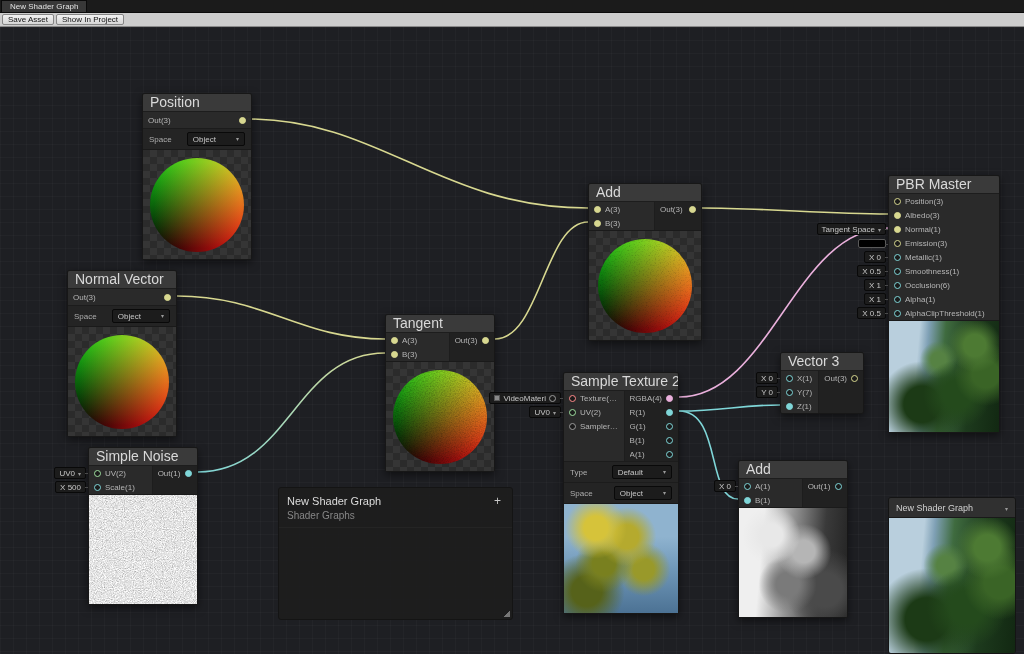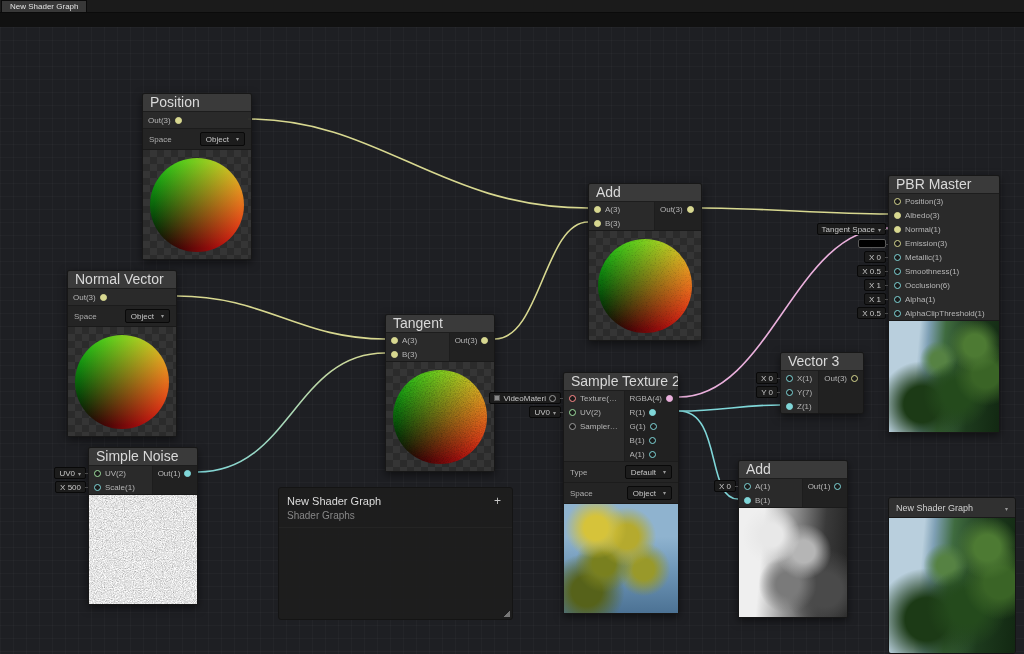--- a/index.html
+++ b/index.html
@@ -21,32 +21,32 @@
   .wires{position:absolute;left:0;top:0;width:1024px;height:627px}
   .wires path{fill:none;stroke-width:1.6}
 
   
   .node{position:absolute;background:rgba(42,42,42,.97);border:1px solid #171717;border-radius:2px;box-shadow:0 3px 9px rgba(0,0,0,.5);color:#bfbfbf;font-size:8px}
   .node-title{height:18px;line-height:17px;padding:0 7px;font-size:14px;color:#d9d9d9;background:#3a3a3a;border-bottom:1px solid #1d1d1d;border-radius:2px 2px 0 0;white-space:nowrap;overflow:hidden}
   .cols{display:flex;align-items:stretch}
   .col-in{flex:1;min-width:0}
   .col-out{min-width:42%;background:rgba(0,0,0,.2);border-left:1px solid #1d1d1d}
   .row{height:14px;display:flex;align-items:center;gap:4px;padding:0 5px;white-space:nowrap}
-  .rout{justify-content:flex-start}
+  .rout{justify-content:space-between}
   .p{width:7px;height:7px;border-radius:50%;border:1px solid #888;background:#1b1b1b;flex:0 0 auto}
   .p.vec1{border-color:#7fd6d8}.p.vec1.on{background:#7fd6d8}
   .p.vec2{border-color:#9fe0a0}
   .p.vec3{border-color:#d8d890}.p.vec3.on{background:#d8d890}
   .p.vec4{border-color:#eab0dc}.p.vec4.on{background:#eab0dc}
   .p.tex{border-color:#ff8a8a}
   .p.ss{border-color:#9a9a9a}
   .plabel{color:#b5b5b5;overflow:hidden;text-overflow:ellipsis}
   .subrow{display:flex;align-items:center;justify-content:space-between;background:#242424;border-top:1px solid #1c1c1c;padding:3px 6px;gap:6px}
   .sublabel{color:#adadad}
-  .dd{background:#1c1c1c;border:1px solid #090909;border-radius:2px;color:#c6c6c6;padding:1px 5px;display:inline-flex;align-items:center;gap:7px;line-height:9px;min-width:44px;justify-content:space-between}
+  .dd{background:#1c1c1c;border:1px solid #090909;border-radius:2px;color:#c6c6c6;padding:1px 5px;display:inline-flex;align-items:center;gap:20px;line-height:9px;min-width:44px;justify-content:space-between}
   .dda::before{content:"▾";font-size:6px;color:#999}
 
   
   .ctrl{position:absolute;right:calc(100% + 3px);height:12px;display:flex;align-items:center;gap:3px;background:#1c1c1c;border:1px solid #090909;border-radius:2px;color:#c6c6c6;padding:0 4px;font-size:8px;white-space:nowrap}
   .ctrl::after{content:"";position:absolute;left:100%;top:50%;width:3px;height:1px;background:#4a4a4a}
   .ctrl.swatch{width:28px;height:9px;background:#000;border-color:#5a5a5a;padding:0}
   .obj-ico{width:6px;height:6px;background:#8a8a8a;border:1px solid #555;display:inline-block}
   .obj-pick{width:7px;height:7px;border:1px solid #9a9a9a;border-radius:50%;display:inline-block}
 
   
@@ -94,20 +94,24 @@
 </style>
 </head>
 <body>
 
 <div class="app">
 
   <div class="tabbar">
     <div class="tab">New Shader Graph</div>
   </div>
 
+  <div class="toolbar">
+    <button class="tbtn">Save Asset</button>
+    <button class="tbtn">Show In Project</button>
+  </div>
 
   <div class="canvas">
 
     <svg class="wires">
       <defs>
         <linearGradient id="gradW3" gradientUnits="userSpaceOnUse" x1="198" y1="445" x2="385" y2="326">
           <stop offset="0" stop-color="#7fd6d8"></stop>
             <stop offset="1" stop-color="#d8d890"></stop>
         </linearGradient>
       </defs>

